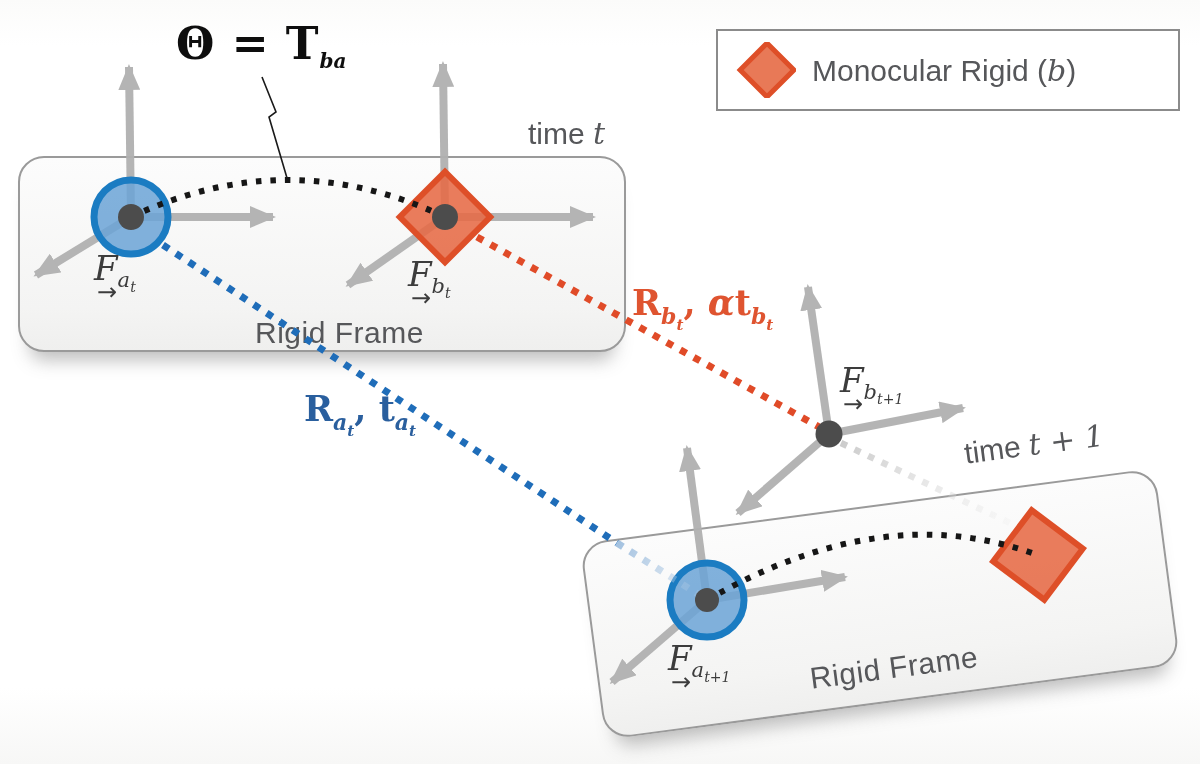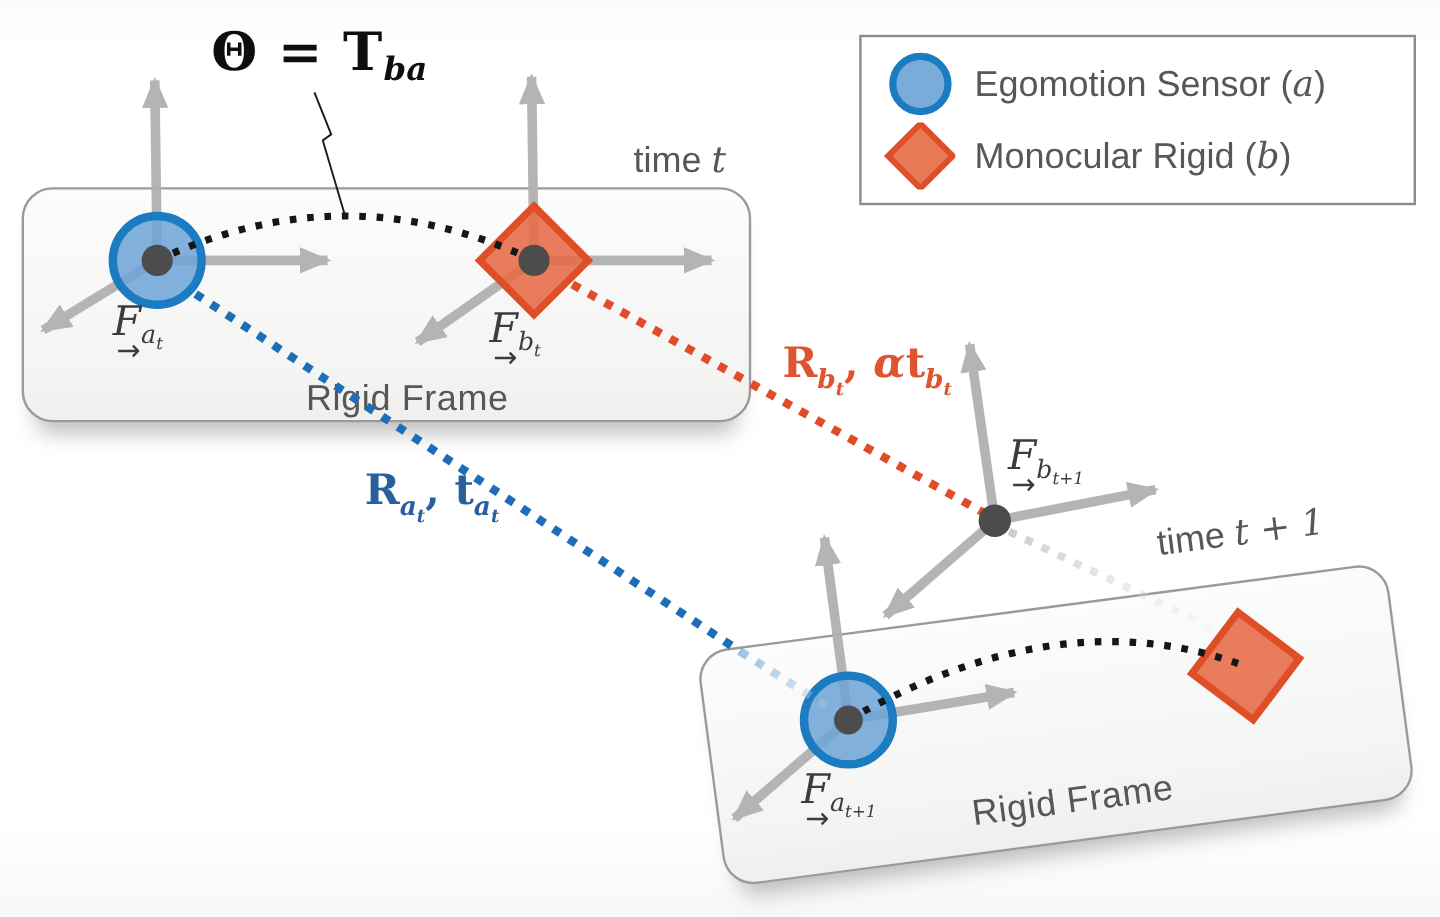--- a/index.html
+++ b/index.html
@@ -36,21 +36,21 @@
   .dot-fade-blue{stroke:url(#fadeBlue);stroke-width:7;fill:none;stroke-dasharray:7 8.5}
   .dot-fade-gray{stroke:url(#fadeGray);stroke-width:6.5;fill:none;stroke-dasharray:6.5 8.5}
   .squiggle{stroke:#1a1a1a;stroke-width:1.6;fill:none}
 
   .txt{position:absolute;z-index:3}
   .mvar{font-family:"DejaVu Serif",serif;font-style:italic}
   .formula{
     left:176px;top:18px;font-family:"DejaVu Serif",serif;font-weight:bold;
     font-size:44px;color:#0e0e0e;letter-spacing:1px;
   }
-  .formula .fsub{font-size:27px;font-style:italic;position:relative;top:9px;letter-spacing:0}
+  .formula .fsub{font-size:20px;font-style:italic;position:relative;top:9px;letter-spacing:0}
   .time-label{font-size:30px;color:var(--text-gray)}
   .rigid-label{font-size:30px;color:var(--text-gray);z-index:1;letter-spacing:.5px}
   .rot8{transform:rotate(-7.5deg);transform-origin:left top}
 
   .tlabel{font-family:"DejaVu Serif",serif;font-weight:bold;font-size:35px}
   .tlabel .ts{font-size:22px;font-style:italic;position:relative;top:9px;font-weight:bold}
   .tlabel .tss{font-size:15px;position:relative;top:6px;font-style:italic}
   .tlabel .alpha{font-style:italic}
   .tlabel-red{color:var(--label-red)}
   .tlabel-blue{color:var(--label-blue)}
@@ -153,33 +153,27 @@
 <div class="txt flabel" style="left:408px;top:254px">
   <span class="fstack"><span class="fF">F</span><span class="farrow">→</span></span><span class="fsub"><span>b</span><span class="fss">t</span></span>
 </div>
 <div class="txt flabel" style="left:840px;top:360px">
   <span class="fstack"><span class="fF">F</span><span class="farrow">→</span></span><span class="fsub"><span>b</span><span class="fss">t+1</span></span>
 </div>
 <div class="txt flabel" style="left:668px;top:638px">
   <span class="fstack"><span class="fF">F</span><span class="farrow">→</span></span><span class="fsub"><span>a</span><span class="fss">t+1</span></span>
 </div>
 
-<div class="txt tlabel tlabel-red" style="left:652px;top:282px">
+<div class="txt tlabel tlabel-red" style="left:632px;top:282px">
   <span>R</span><span class="ts"><span>b</span><span class="tss">t</span></span><span>, </span><span class="alpha">α</span><span>t</span><span class="ts"><span>b</span><span class="tss">t</span></span>
 </div>
 <div class="txt tlabel tlabel-blue" style="left:304px;top:388px">
   <span>R</span><span class="ts"><span>a</span><span class="tss">t</span></span><span>, </span><span>t</span><span class="ts"><span>a</span><span class="tss">t</span></span>
 </div>
 
 <div class="legend">
   <div class="legend-row">
     <svg class="legend-icon" width="62" height="56" viewBox="0 0 62 56">
-      <circle cx="33" cy="28" r="23" fill="#6ba3d6" fill-opacity="0.9" stroke="#1b7cc2" stroke-width="6"></circle>
-    </svg>
-    <span class="legend-text"><span>Egomotion Sensor (</span><span class="mvar">a</span><span>)</span></span>
-  </div>
-  <div class="legend-row">
-    <svg class="legend-icon" width="62" height="56" viewBox="0 0 62 56">
       <rect x="-19" y="-19" width="38" height="38" transform="translate(33,28) rotate(45)" fill="#e66a45" fill-opacity="0.9" stroke="#de4f28" stroke-width="5"></rect>
     </svg>
     <span class="legend-text"><span>Monocular Rigid (</span><span class="mvar">b</span><span>)</span></span>
   </div>
 </div>
 
 </body></html>

